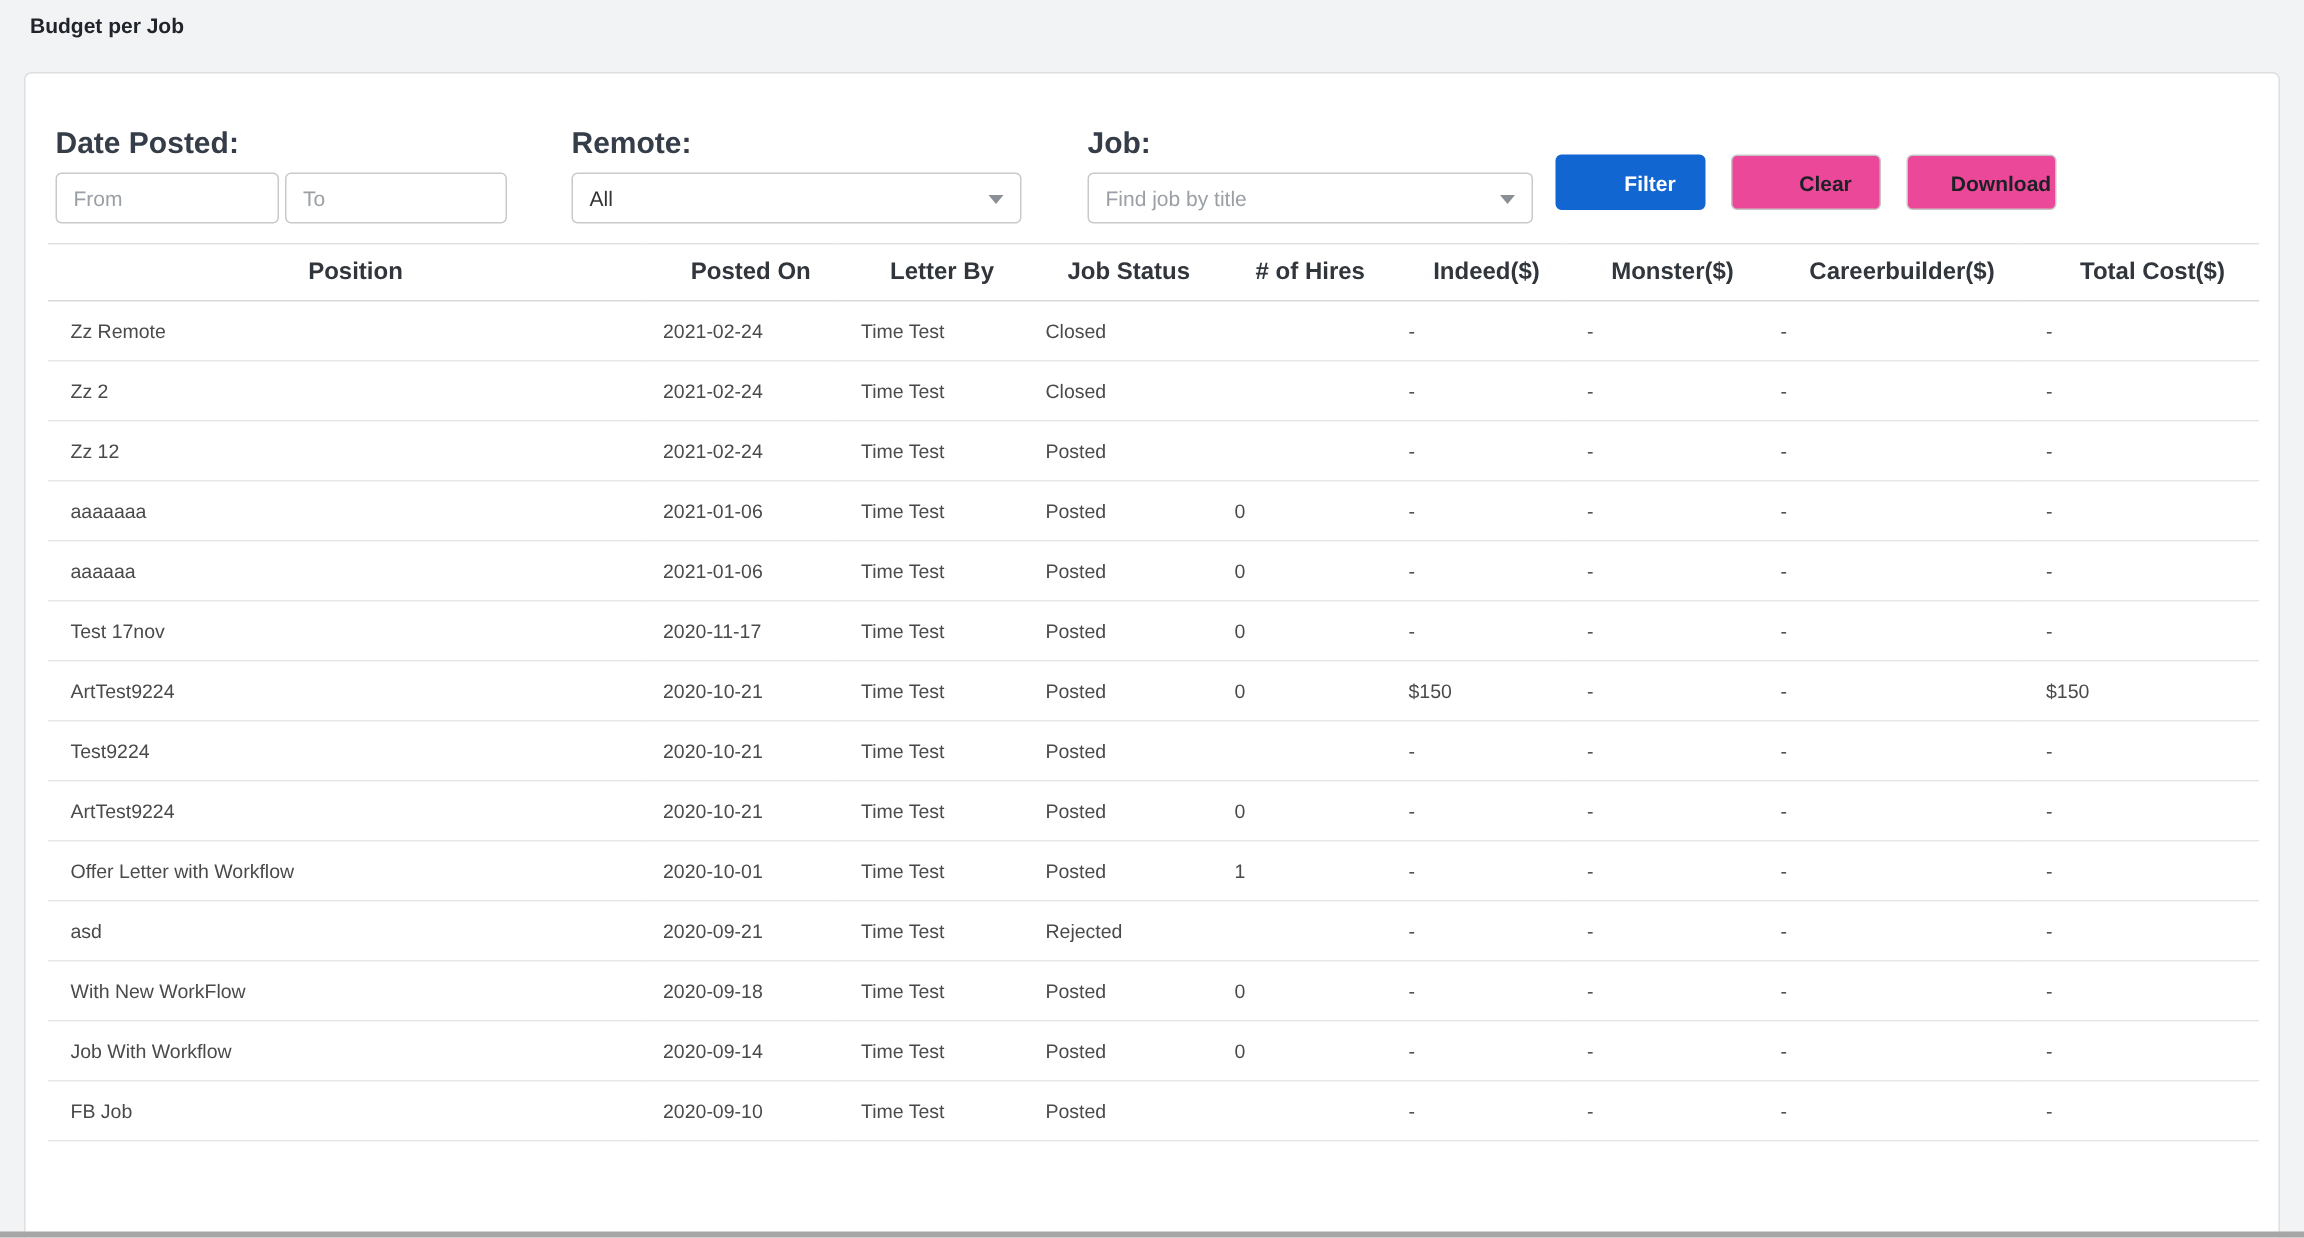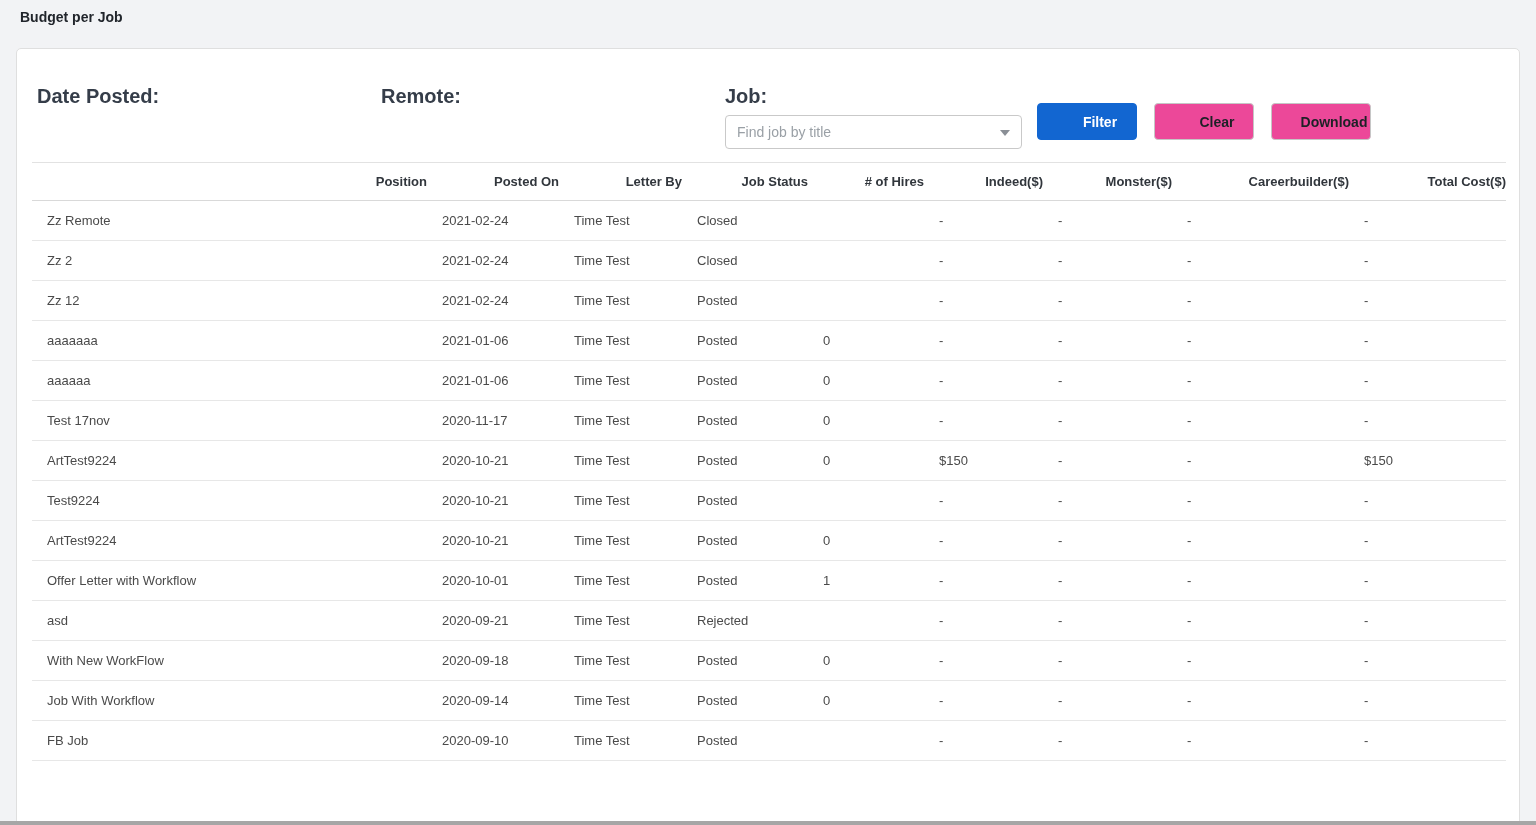--- a/index.html
+++ b/index.html
@@ -107,22 +107,22 @@
   table {
     width: 1474px;
     margin: 0 15px;
     border-collapse: collapse;
     table-layout: fixed;
   }
   col.c1 { width: 395px; } col.c2 { width: 132px; } col.c3 { width: 123px; }
   col.c4 { width: 126px; } col.c5 { width: 116px; } col.c6 { width: 119px; }
   col.c7 { width: 129px; } col.c8 { width: 177px; } col.c9 { width: 157px; }
   thead th {
-    text-align: right;
-    font-size: 13px;
+    text-align: center;
+    font-size: 16px;
     font-weight: bold;
     color: #31363c;
     height: 38px;
     padding: 0 0 0 15px;
     border-top: 1px solid #e2e2e2;
     border-bottom: 1px solid #d9d9d9;
     white-space: nowrap;
   }
   tbody td {
     font-size: 13px;
@@ -145,24 +145,32 @@
 <body>
 
 <div class="page-title">Budget per Job</div>
 
 <div class="card">
 
   <div class="filters">
 
     <div class="fgroup g-date">
       <label>Date Posted:</label>
+      <div class="date-inputs">
+        <input class="txt-input in-from" type="text" placeholder="From" style="">
+        <input class="txt-input in-to" type="text" placeholder="To" style="">
+      </div>
     </div>
 
     <div class="fgroup g-status">
       <label>Remote:</label>
+      <div class="select-box sel-status">
+        <span>All</span>
+        <span class="caret"></span>
+      </div>
     </div>
 
     <div class="fgroup g-job">
       <label>Job:</label>
       <div class="select-box sel-job">
         <span>Find job by title</span>
         <span class="caret"></span>
       </div>
     </div>
 

